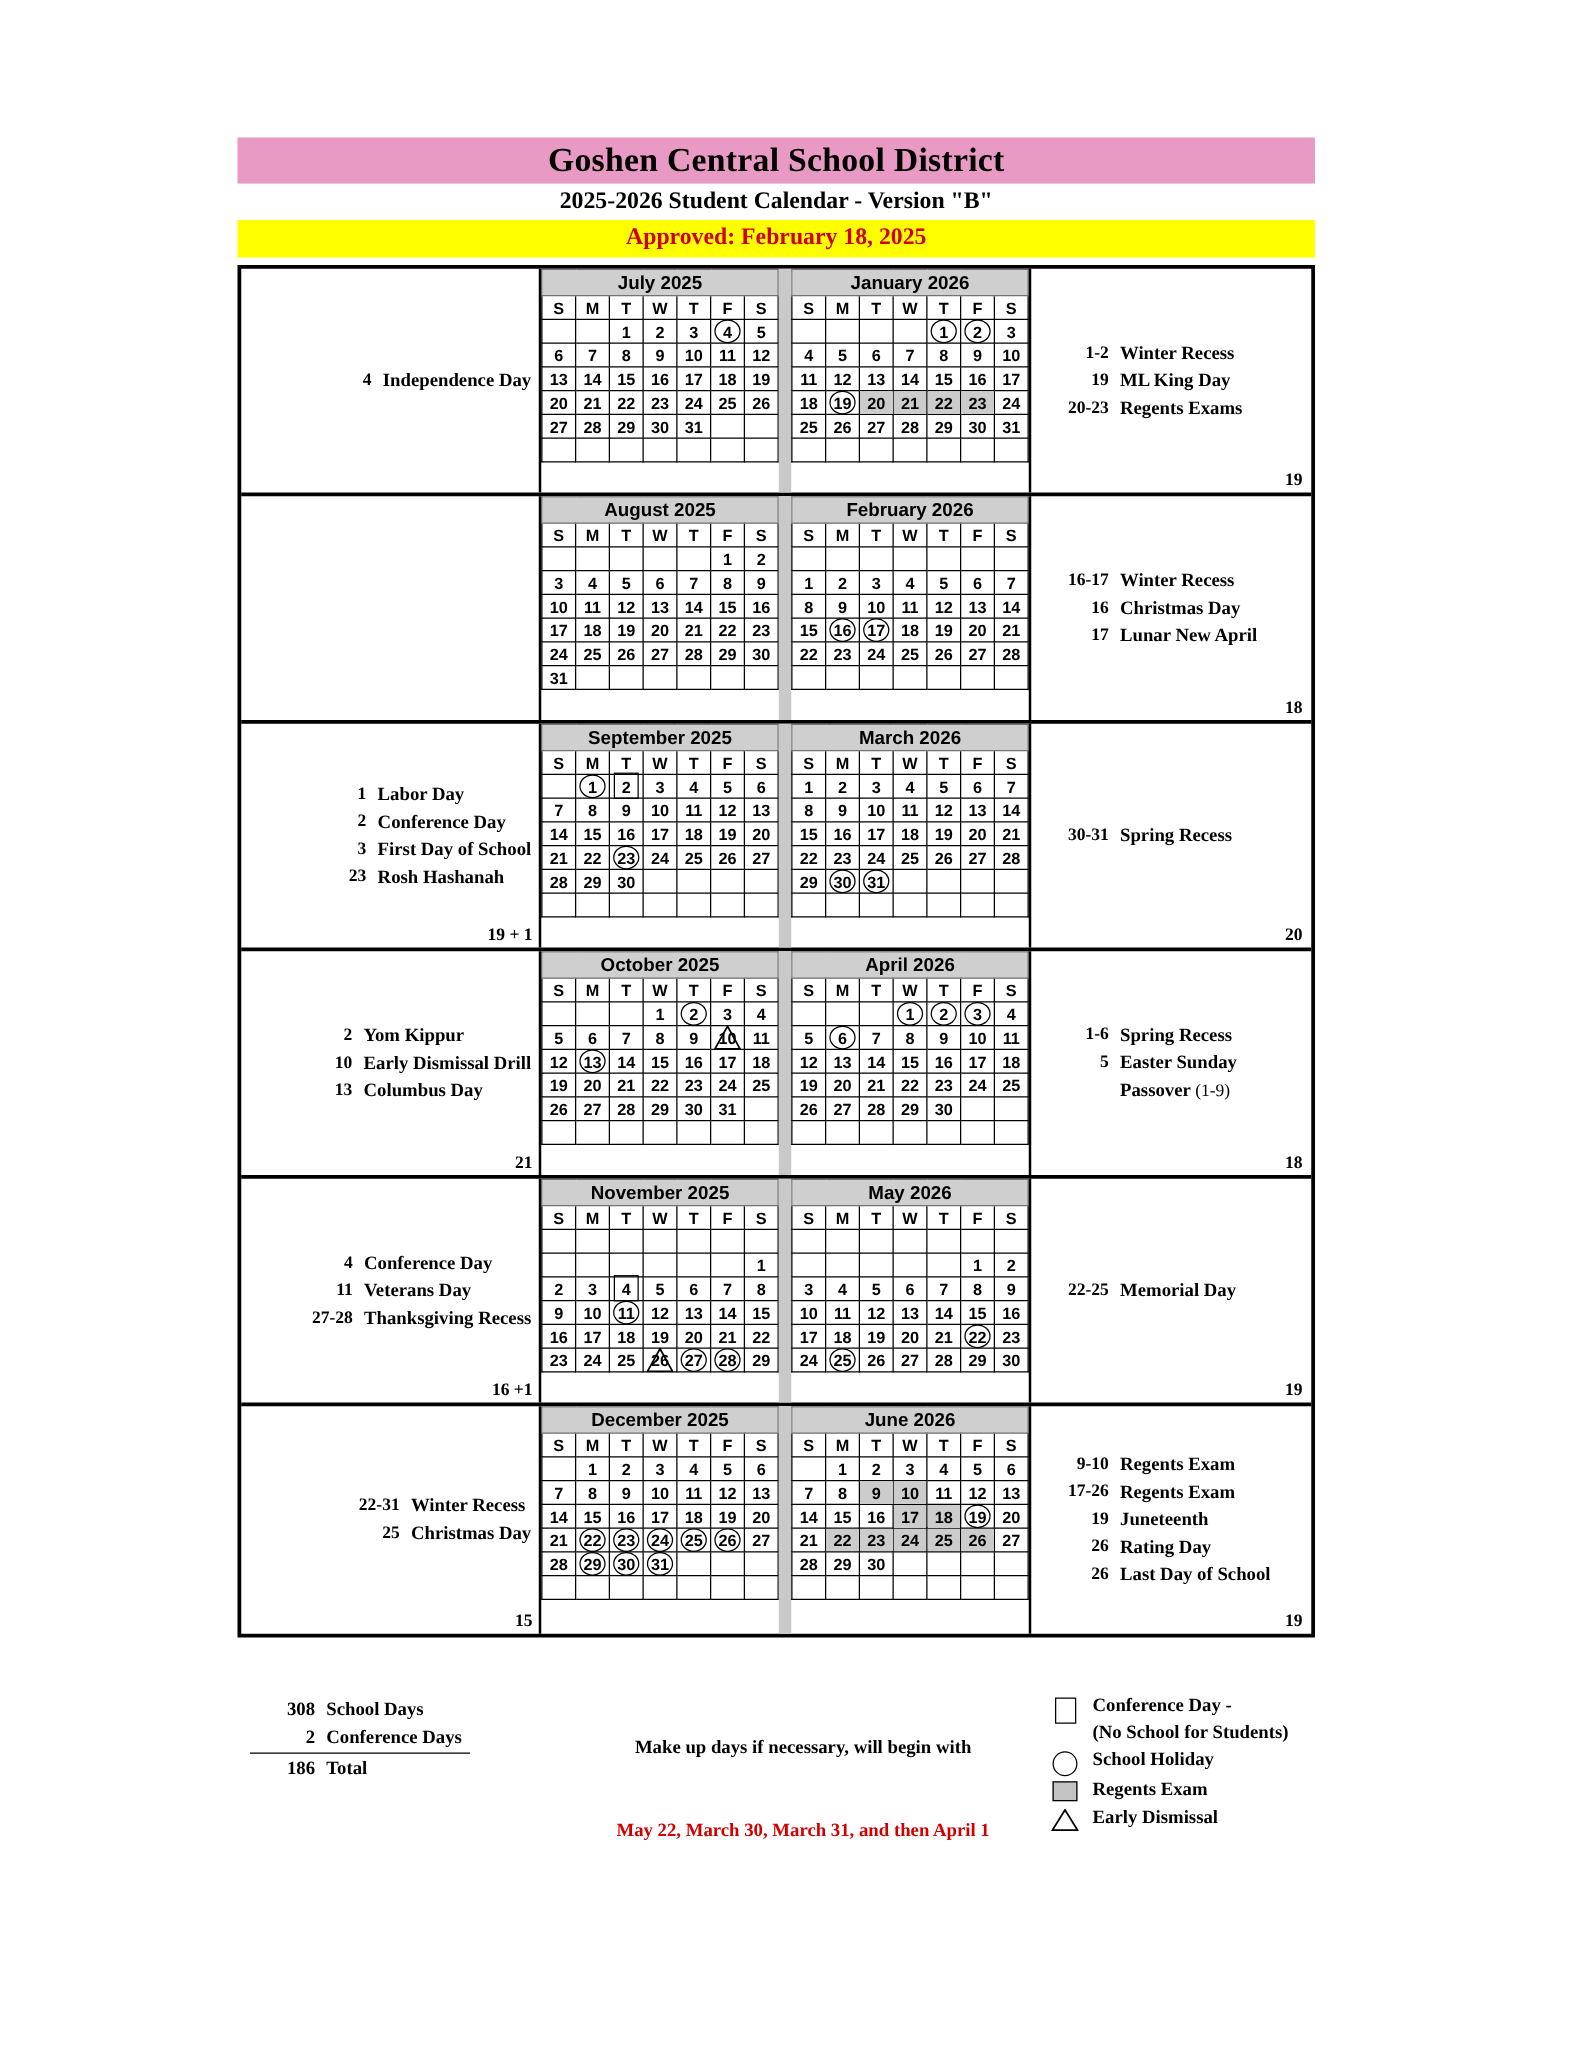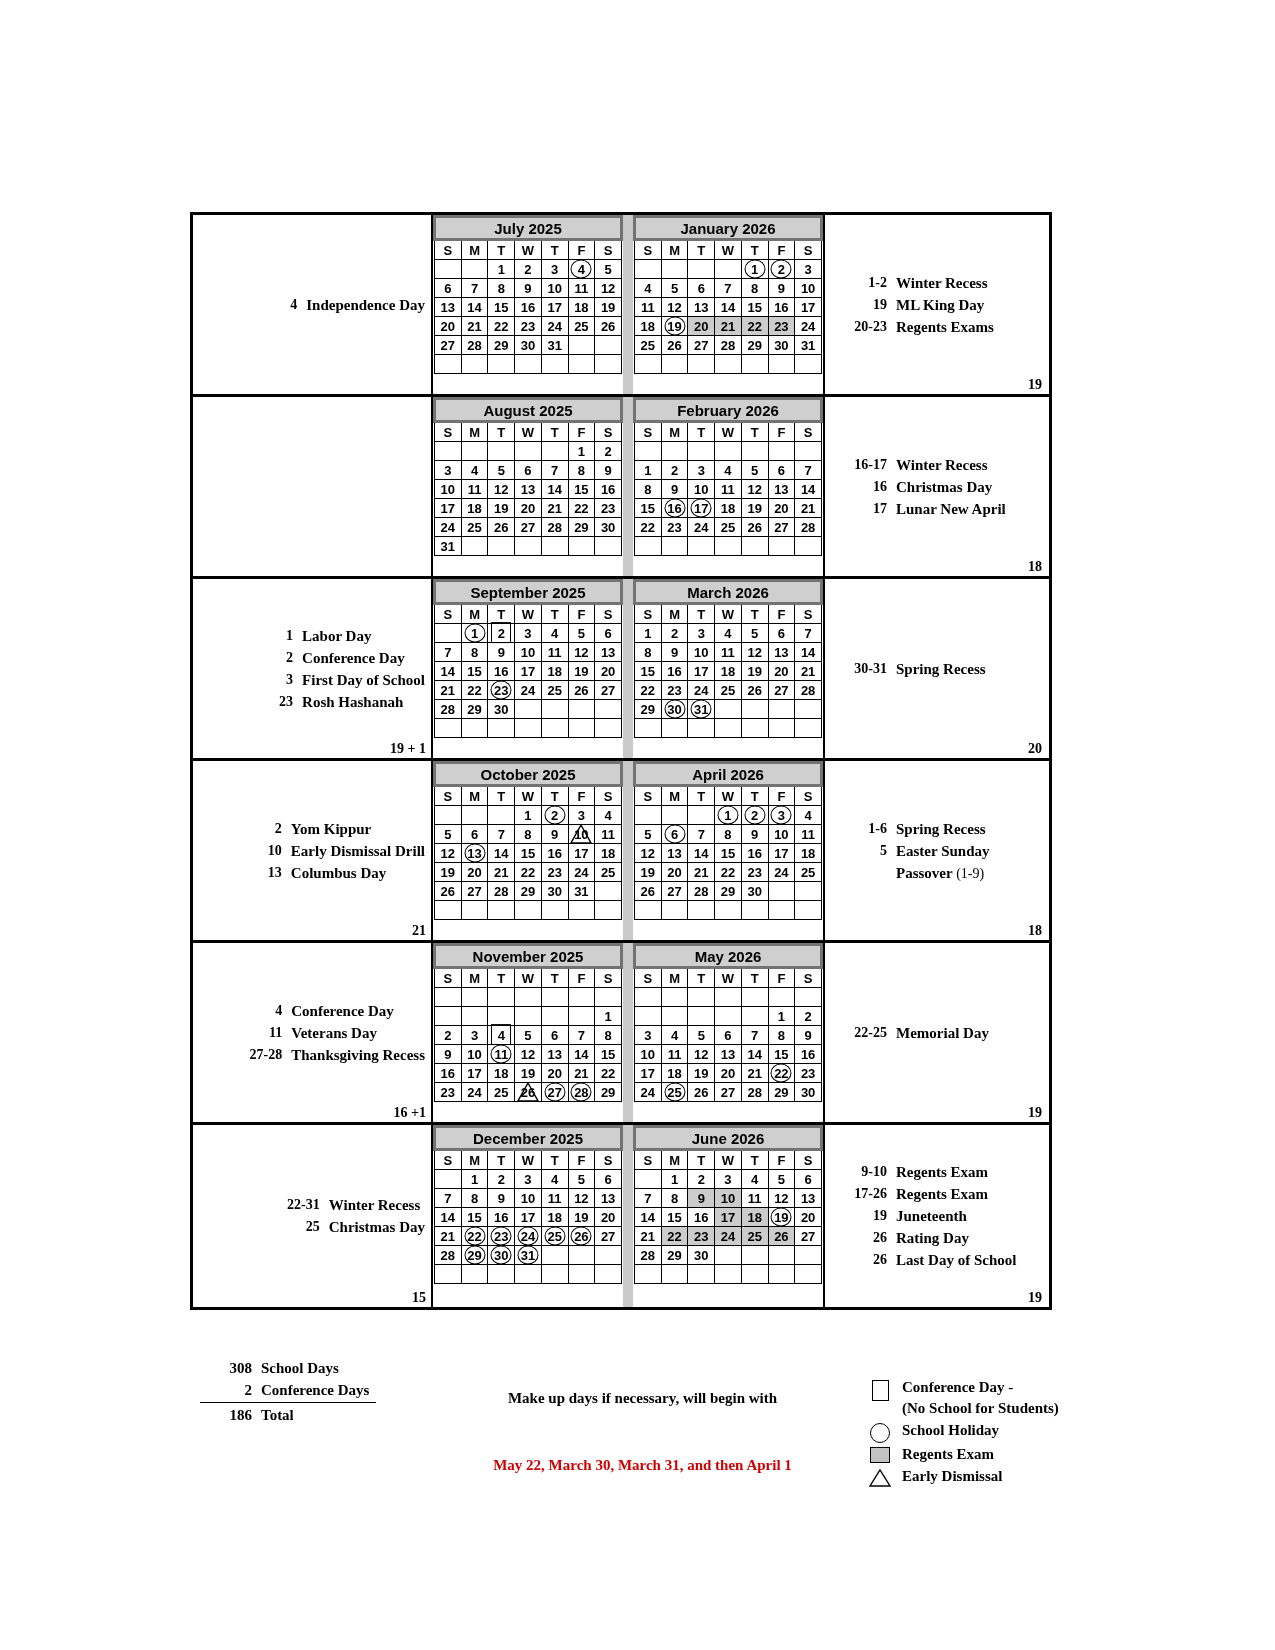--- a/index.html
+++ b/index.html
@@ -98,21 +98,21 @@
     border:1px solid #000;
     text-align:center;
     font-family:"Liberation Sans", sans-serif;
     font-weight:bold;
     padding:0;
   }
   table.cal th.mon{
     background:#cfcfcf;
     font-size:15px;
     height:20px;
-    border:3px solid #737373;
+    border:1px solid #737373;
   }
   table.cal th.dow{
     font-size:13px;height:18px;background:#fff;
   }
   table.cal td.day{
     font-size:13px;height:18px;position:relative;
   }
   td.shade{background:#cccccc;}
   .mark{
     position:absolute;left:0;top:0;width:100%;height:100%;
@@ -144,33 +144,38 @@
   .footer{position:absolute;left:190px;top:1345px;width:880px;height:140px;}
   .ft-totals{position:absolute;left:10px;top:12px;width:220px;}
   .ft-line{display:flex;font-size:15px;font-weight:bold;line-height:22px;}
   .ft-line .n{width:52px;text-align:right;padding-right:9px;}
   .ft-rule{border-top:1.6px solid #000;margin:1px 0 1px 0;width:176px;}
   .ft-mid{
     position:absolute;left:255px;top:43px;width:395px;
     text-align:center;font-weight:bold;font-size:15px;line-height:21px;
   }
   .ft-mid .red{color:#d00000;margin-top:46px;}
-  .ft-legend{position:absolute;left:668px;top:10px;width:240px;margin-top:22px;}
+  .ft-legend{position:absolute;left:640px;top:10px;width:240px;}
   .lg{display:flex;align-items:flex-start;margin-bottom:1px;}
   .lg .sym{width:44px;flex:none;display:flex;justify-content:center;padding-top:3px;}
   .lg .txt{font-size:15px;font-weight:bold;line-height:21px;}
   .sq{width:15px;height:19px;border:1.4px solid #000;background:#fff;}
   .ci{width:18px;height:18px;border:1.6px solid #000;border-radius:50%;}
   .sh{width:18px;height:14px;border:1.2px solid #000;background:#c3c3c3;}
 </style>
 </head>
 <body>
 
 <div class="page">
 
+  <div class="header">
+    <div class="hdr-title">Goshen Central School District</div>
+    <div class="hdr-sub">2025-2026 Student Calendar - Version "B"</div>
+    <div class="hdr-approved">Approved: February 18, 2025</div>
+  </div>
 
   <div class="grid" id="grid">
       <div class="row">
         <div class="col-left">
           <div class="events">
             <div class="ev">
               <span class="d">4</span>
               <span class="t">Independence Day</span>
             </div>
           </div>

